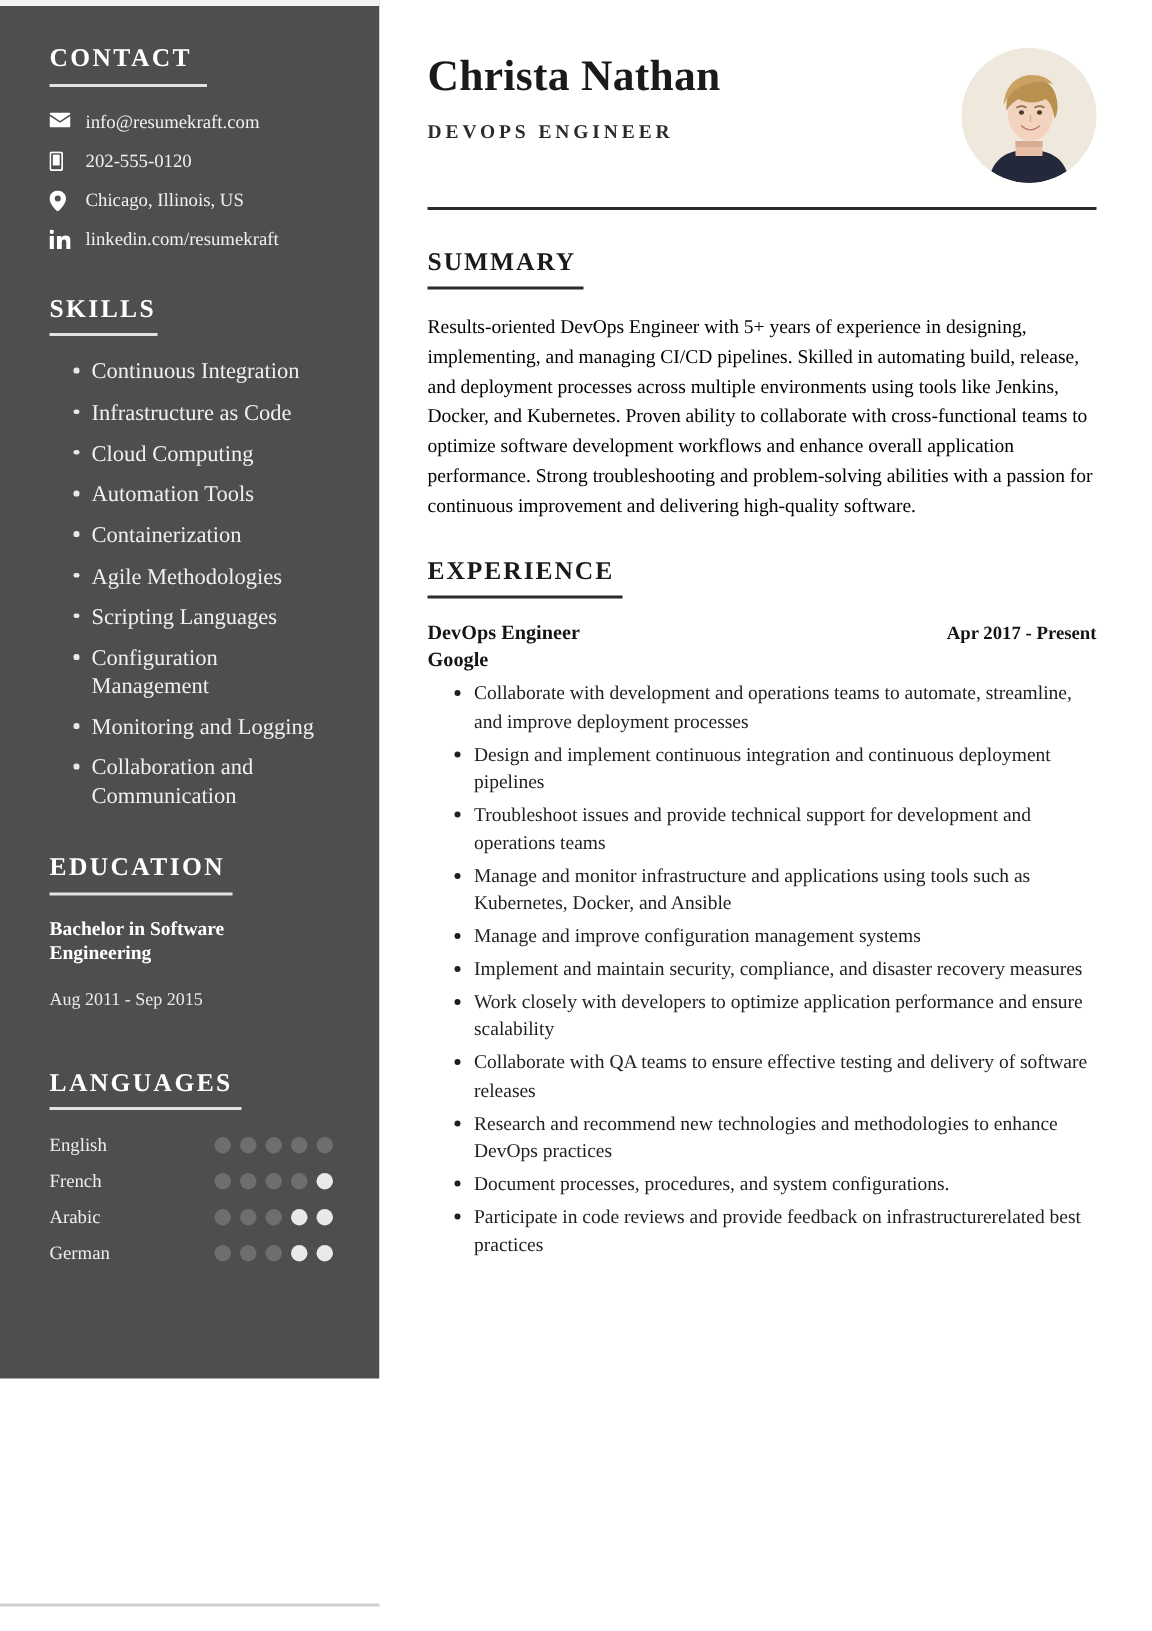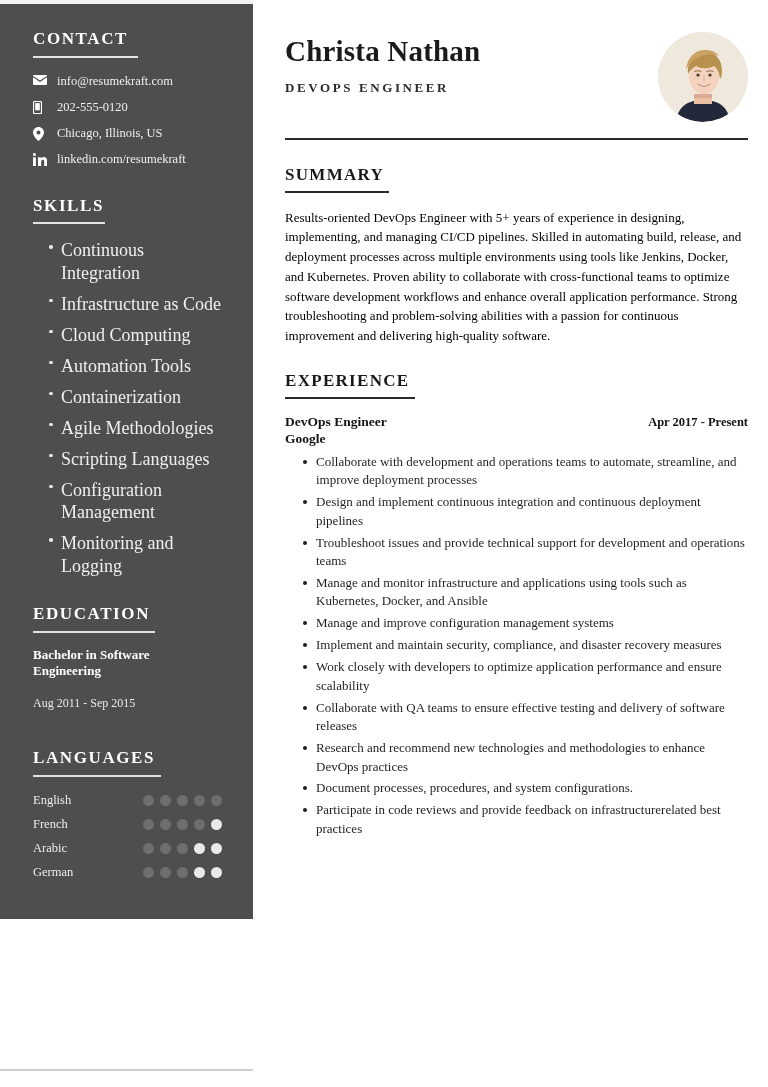--- a/index.html
+++ b/index.html
@@ -98,21 +98,21 @@
 
   
   .skills-block { margin-top: 30px; }
   .skills-list {
     margin: 15px 0 0 0;
     padding: 0 0 0 16px;
     list-style: none;
   }
   .skills-list li {
     position: relative;
-    font-size: 18px;
+    font-size: 15px;
     color: #f0f0f0;
     line-height: 1.25;
     margin-bottom: 8.5px;
     padding-left: 12px;
   }
   .skills-list li::before {
     content: "";
     position: absolute;
     left: 0;
     top: 6px;
@@ -165,21 +165,21 @@
 
   
   .main {
     position: absolute;
     top: 0;
     left: 253px;
     width: 515px;
     height: 1087px;
     background: #ffffff;
     box-sizing: border-box;
-    padding: 30px 20px 0 32px;
+    padding: 30px 37px 0 32px;
   }
 
   .header-row {
     display: flex;
     align-items: flex-start;
     justify-content: space-between;
   }
   .header-text { padding-top: 6px; }
   .cand-name {
     font-size: 29px;
@@ -356,20 +356,21 @@
       <ul class="skills-list">
         <li>Continuous Integration</li>
         <li>Infrastructure as Code</li>
         <li>Cloud Computing</li>
         <li>Automation Tools</li>
         <li>Containerization</li>
         <li>Agile Methodologies</li>
         <li>Scripting Languages</li>
         <li>Configuration Management</li>
         <li>Monitoring and Logging</li>
+        <li>Collaboration and Communication</li>
       </ul>
     </section>
 
     <section class="side-section edu-block">
       <h2 class="side-heading">EDUCATION</h2>
       <div class="side-rule w-edu"></div>
       <p class="edu-degree">Bachelor in Software Engineering</p>
       <p class="edu-dates">Aug 2011 - Sep 2015</p>
     </section>
 

